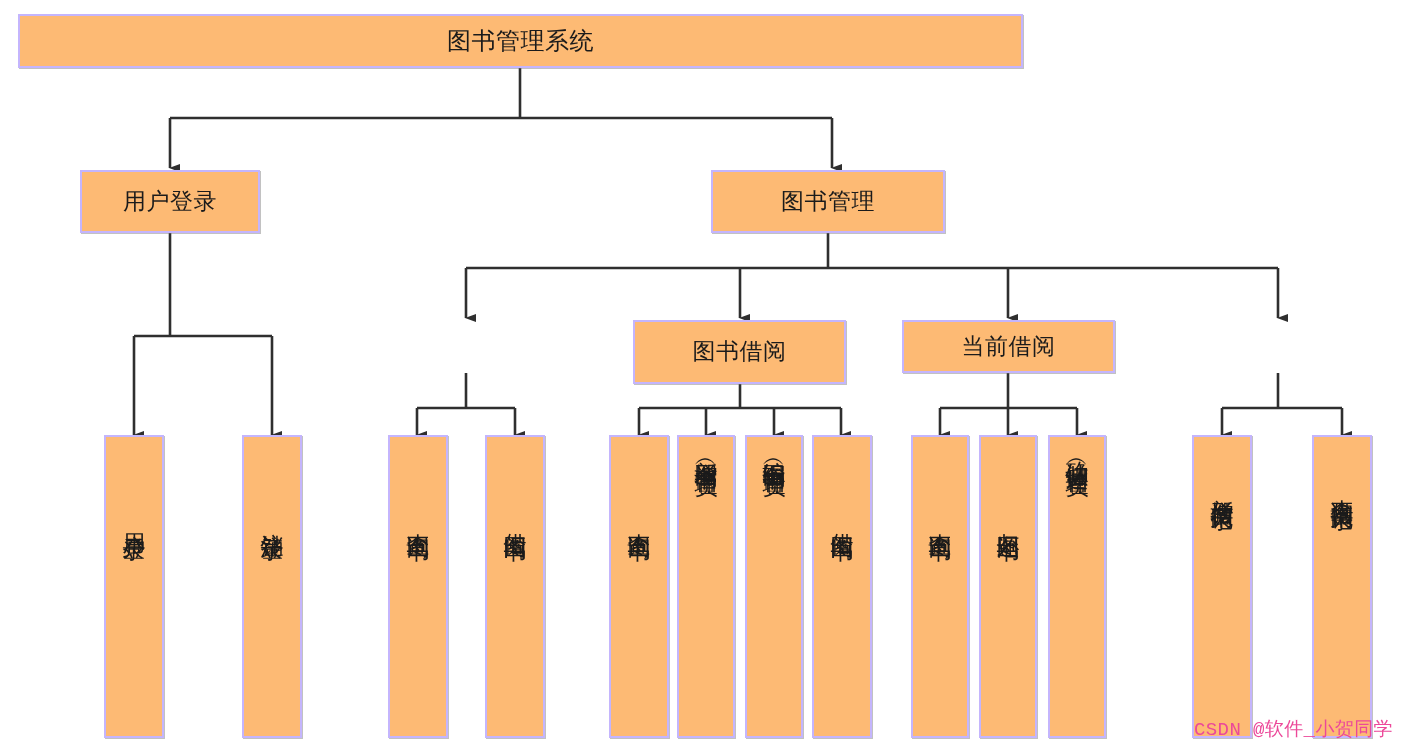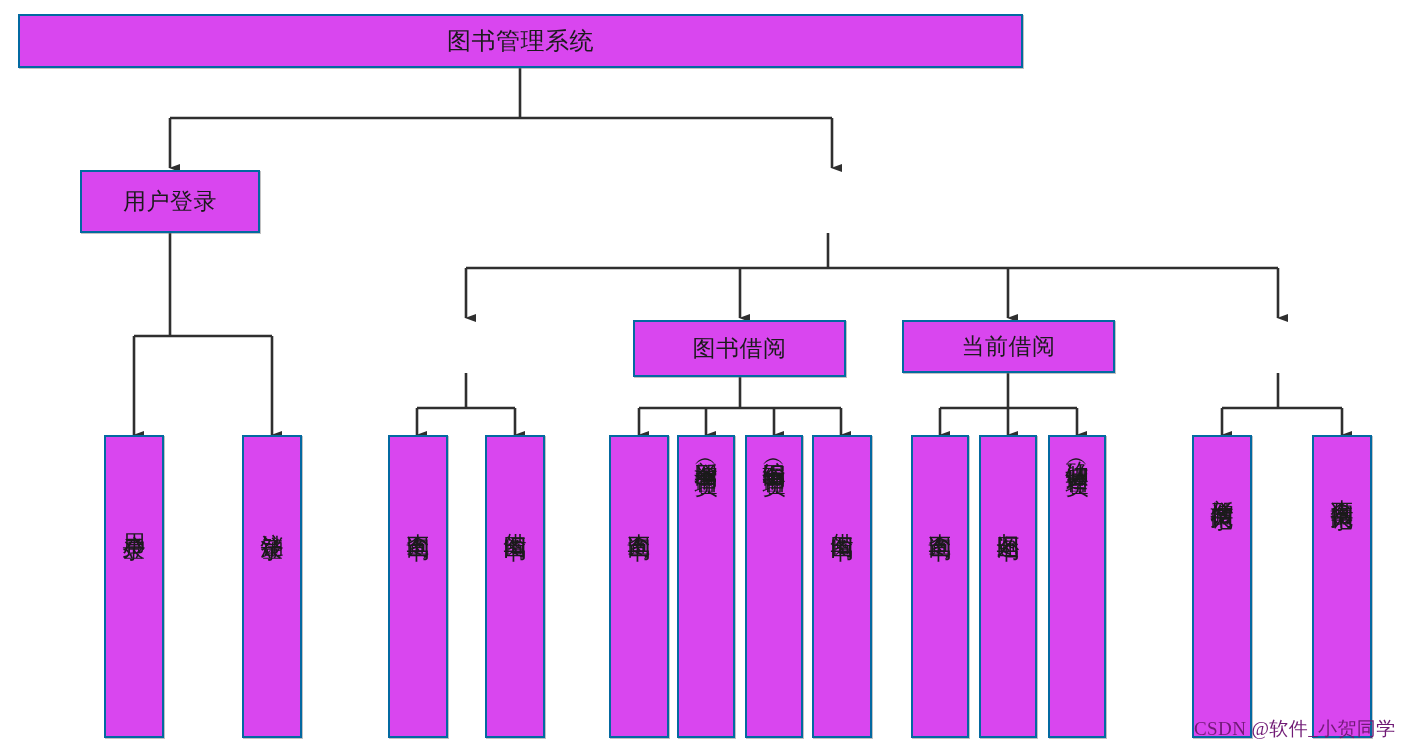--- a/index.html
+++ b/index.html
@@ -22,22 +22,22 @@
     position: absolute;
     left: 0;
     top: 0;
     width: 1405px;
     height: 747px;
     pointer-events: none;
   }
   .node {
     position: absolute;
     box-sizing: border-box;
-    border: 2px solid #0369a1;
-    background: #d946ef;
+    border: 2px solid #c4b5fd;
+    background: #fdba74;
     display: flex;
     align-items: center;
     justify-content: center;
     color: #1b1b1b;
     box-shadow: 1px 1px 0 rgba(120,120,120,0.45);
   }
   .node .label {
     display: block;
     text-align: center;
     line-height: 1.18;
@@ -55,25 +55,25 @@
   .node.vertical .label {
     writing-mode: vertical-rl;
     text-orientation: upright;
     font-size: 23px;
     letter-spacing: 2px;
     line-height: 1;
   }
   .node.root .label { font-size: 24px; }
   .watermark {
     position: absolute;
-    color: #701a75;
+    color: #ec4899;
     font-size: 19px;
     white-space: nowrap;
     letter-spacing: 0.4px;
-    font-family: Liberation Serif, serif;
+    font-family: Liberation Mono, monospace;
   }
 </style>
 </head>
 <body>
 
 <div id="canvas">
 
   <svg id="wires" viewBox="0 0 1405 747">
     <defs>
       <marker id="arrow" markerWidth="9" markerHeight="11" refX="4" refY="10" orient="auto" markerUnits="userSpaceOnUse">
@@ -125,23 +125,26 @@
   </svg>
 
   <div class="node horizontal root" style="left:18px; top:14px; width:1005px; height:54px;">
     <span class="label">图书管理系统</span>
   </div>
 
   <div class="node horizontal" style="left:80px; top:170px; width:180px; height:63px;">
     <span class="label">用户登录</span>
   </div>
 
-
-
-  <div class="node horizontal" style="left:633px; top:320px; width:213px; height:57px;">
+  <div class="node horizontal" style="left:711px; top:170px; width:234px; height:63px;">
+    <span class="label">图书管理</span>
+  </div>
+
+
+  <div class="node horizontal" style="left:633px; top:320px; width:213px; height:64px;">
     <span class="label">图书借阅</span>
   </div>
 
   <div class="node horizontal" style="left:902px; top:320px; width:213px; height:53px;">
     <span class="label">当前借阅</span>
   </div>
 
 
   <div class="node vertical" style="left:104px; top:435px; width:60px; height:303px; padding-top:78px;">
     <span class="label">用户登录</span>

